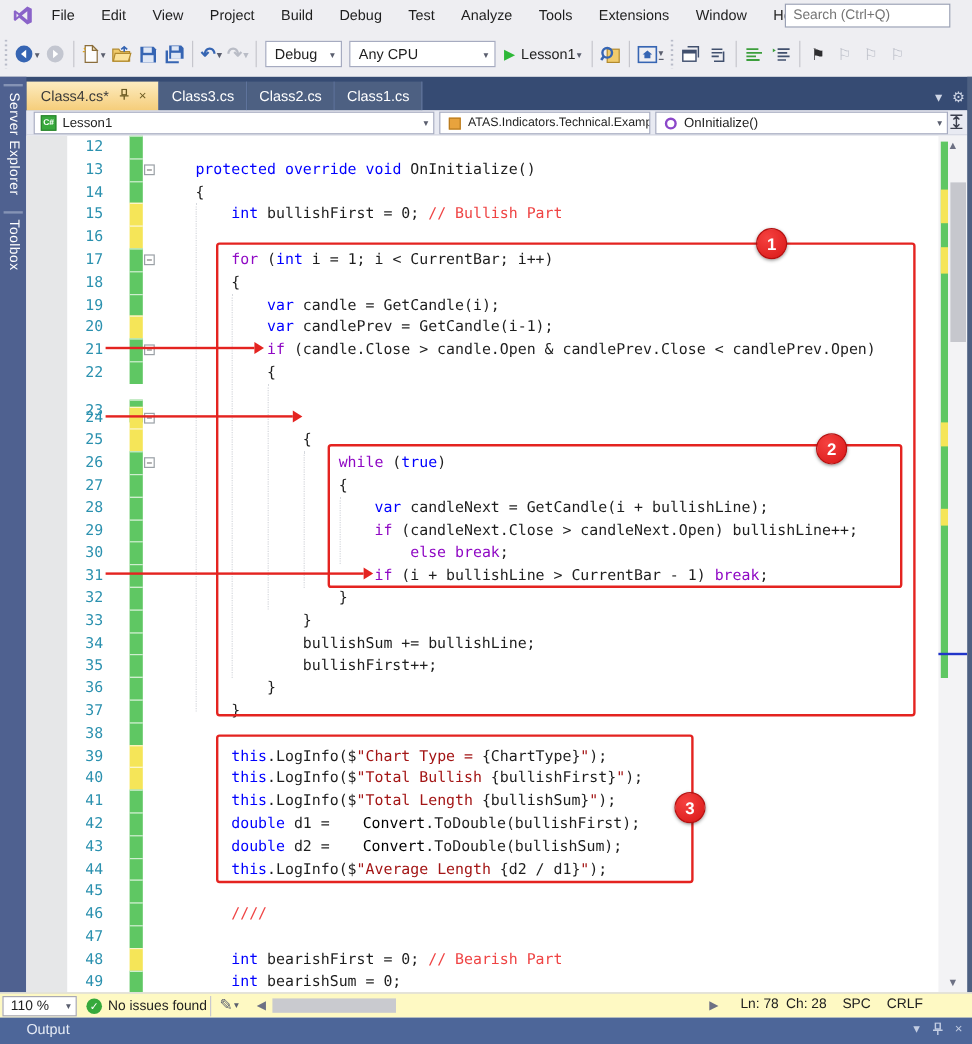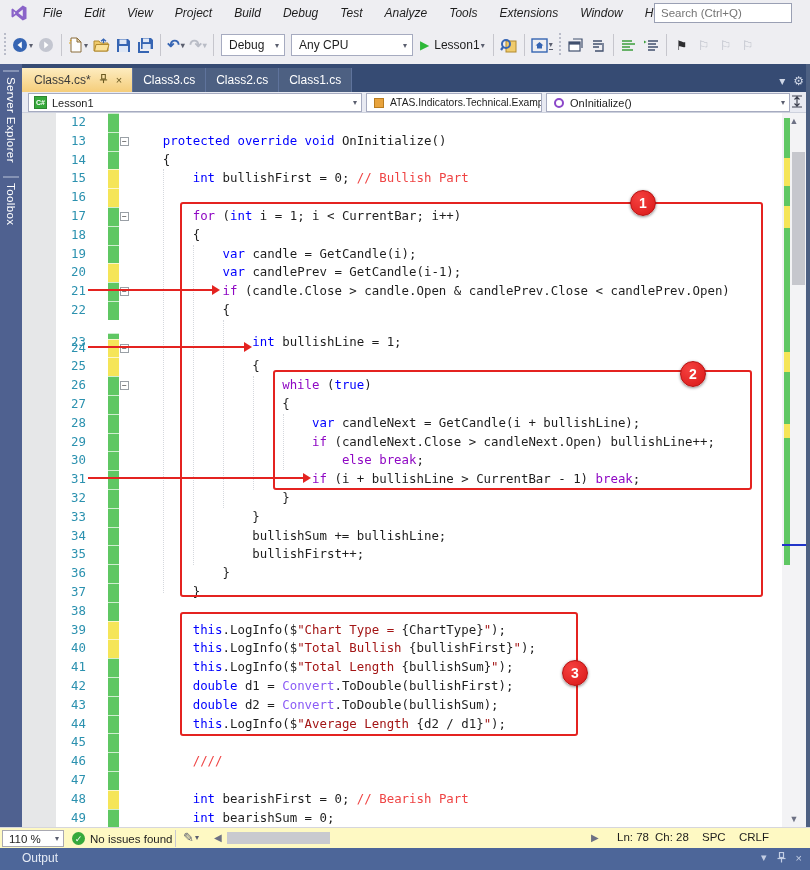--- a/index.html
+++ b/index.html
@@ -3,21 +3,21 @@
 <meta charset="utf-8">
 <style>
   html,body{margin:0;padding:0;background:#2b3a5c;}
   *{box-sizing:border-box;}
   .screen{position:relative;width:810px;height:870px;overflow:hidden;
     font-family:"Liberation Sans",sans-serif;background:#eeeef2;-webkit-font-smoothing:antialiased;}
 
   
   .menubar{position:absolute;left:0;top:0;width:810px;height:26px;background:#eeeef2;display:flex;align-items:center;}
   .vs-logo{width:26px;height:22px;margin-left:6px;display:flex;align-items:center;justify-content:center;}
-  .menu-items{display:flex;align-items:flex-start;height:100%;font-style:italic;}
+  .menu-items{display:flex;align-items:flex-start;height:100%;}
   .menu-item{padding:0 11px;font-size:12px;color:#1e1e1e;line-height:26px;cursor:default;}
   .searchbox{position:absolute;right:18px;top:3px;width:138px;height:20px;background:#ffffff;border:1px solid #9aa0b4;display:flex;}
   .searchbox input{border:0;outline:0;flex:1;font-size:11.5px;padding:0 6px;color:#333;background:transparent;font-family:"Liberation Sans",sans-serif;}
 
   
   .toolbar{position:absolute;left:0;top:26px;width:810px;height:38px;background:#eeeef2;display:flex;align-items:center;}
   .tb-sep{width:1px;height:22px;background:#c6c6cd;margin:0 4px;}
   .tb-grip{width:6px;height:24px;margin:0 2px;background:repeating-linear-gradient(180deg,#b9bcc9 0 2px,transparent 2px 4px);background-size:2px 4px;background-repeat:repeat-y;background-position:2px 0;}
   .tb-btn{height:26px;min-width:22px;display:flex;align-items:center;justify-content:center;padding:0 2px;font-size:14px;color:#2b579a;}
   .tb-btn.gray{color:#b9bcc6;}
@@ -54,21 +54,21 @@
   .editor{position:absolute;left:22px;top:113px;width:784px;height:714px;background:#ffffff;overflow:hidden;}
   .frame-right{position:absolute;left:806px;top:64px;width:4px;height:763px;background:#4d6082;}
   .bp-margin{position:absolute;left:0;top:0;width:34px;height:100%;background:#e6e7e8;}
   .code-line{position:absolute;left:0;width:760px;height:18.8px;font-family:"DejaVu Sans Mono","Liberation Mono",monospace;font-size:12.4px;line-height:18.8px;}
   .code-line .ln{position:absolute;left:0;width:64px;text-align:right;color:#2b91af;}
   .code-line .chg{position:absolute;left:86px;width:11px;top:0;height:18.8px;}
   .chg.g{background:#5fc763;border-top:1px solid #cfeecf;}
   .chg.y{background:#f5e558;border-top:1px solid #fbf6c9;}
   .code-line .fold{position:absolute;left:98px;top:5px;width:9px;height:9px;border:1px solid #9aa0a6;background:#fff;font-size:8px;line-height:7px;text-align:center;color:#444;}
   .code-line .code-text{position:absolute;left:111px;white-space:pre;color:#1e1e1e;}
-  .tk-kw{color:#0000ff;} .tk-cf{color:#8f08c4;} .tk-ty{color:#8b5cf6;}
+  .tk-kw{color:#0000ff;} .tk-cf{color:#8f08c4;} .tk-ty{color:#000000;margin-left:20px;}
   .tk-cm{color:#ef4444;} .tk-st{color:#a31515;} .tk-pl{color:#1e1e1e;}
   .guide{position:absolute;width:1px;border-left:1px dotted #d5d8dd;}
 
   
   .ann-box{position:absolute;border:2px solid #e42320;border-radius:3px;z-index:6;}
   .ann-circle{position:absolute;width:26px;height:26px;border-radius:50%;background:radial-gradient(circle at 35% 30%,#f5413f,#d81717);border:1px solid #b31111;color:#fff;font-size:14px;font-weight:bold;display:flex;align-items:center;justify-content:center;z-index:8;box-shadow:0 1px 3px rgba(0,0,0,.45);}
   .ann-arrow{position:absolute;height:2px;background:#e42320;z-index:7;}
   .ann-arrow:after{content:"";position:absolute;right:-8px;top:-4px;border-top:5px solid transparent;border-bottom:5px solid transparent;border-left:8px solid #e42320;}
 
   
@@ -377,21 +377,20 @@
           <span class="code-text"><span class="tk-pl">            </span><span class="tk-cf">if</span><span class="tk-pl"> (candle.Close &gt; candle.Open &amp; candlePrev.Close &lt; candlePrev.Open)</span></span>
         </div>
         <div class="code-line" style="top: 188px;">
           <span class="ln">22</span>
           <span class="chg g"></span>
           <span class="code-text"><span class="tk-pl">            {</span></span>
         </div>
         <div class="code-line" style="top: 220px;">
           <span class="ln">23</span>
           <span class="chg g"></span>
-          <span class="code-text"><span class="tk-pl">                </span><span class="tk-kw">int</span><span class="tk-pl"> bullishLine = 1;</span></span>
         </div>
         <div class="code-line" style="top: 225.6px;">
           <span class="ln">24</span>
           <span class="chg y"></span>
           <span class="fold">−</span>
         </div>
         <div class="code-line" style="top: 244.4px;">
           <span class="ln">25</span>
           <span class="chg y"></span>
           <span class="code-text"><span class="tk-pl">                {</span></span>

